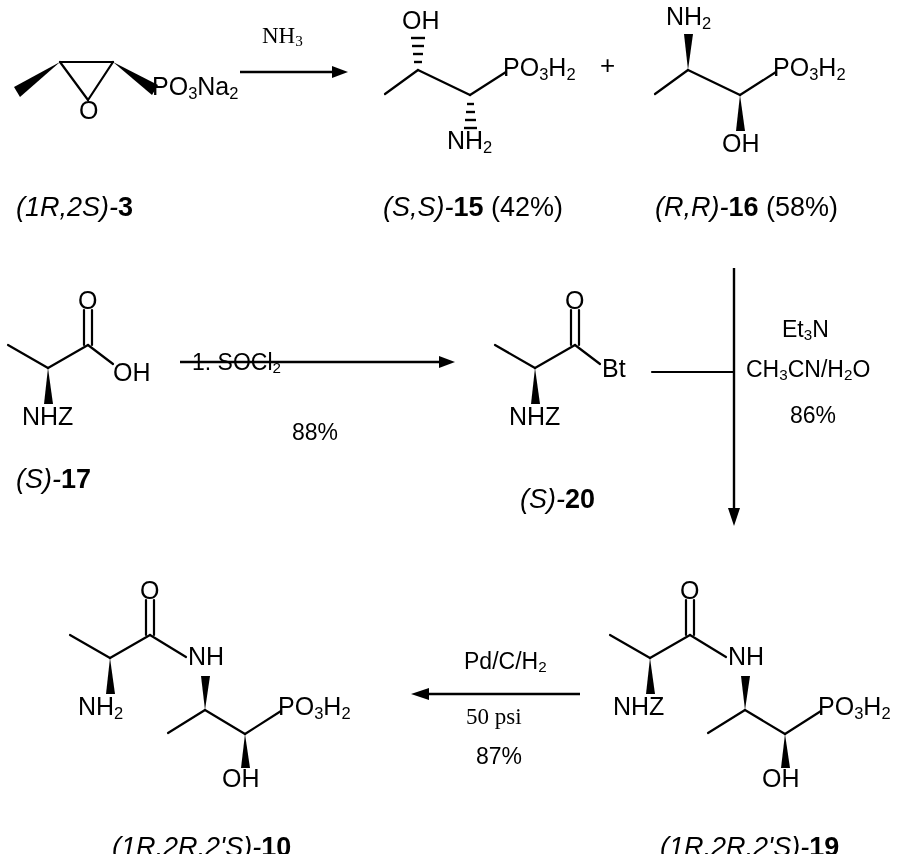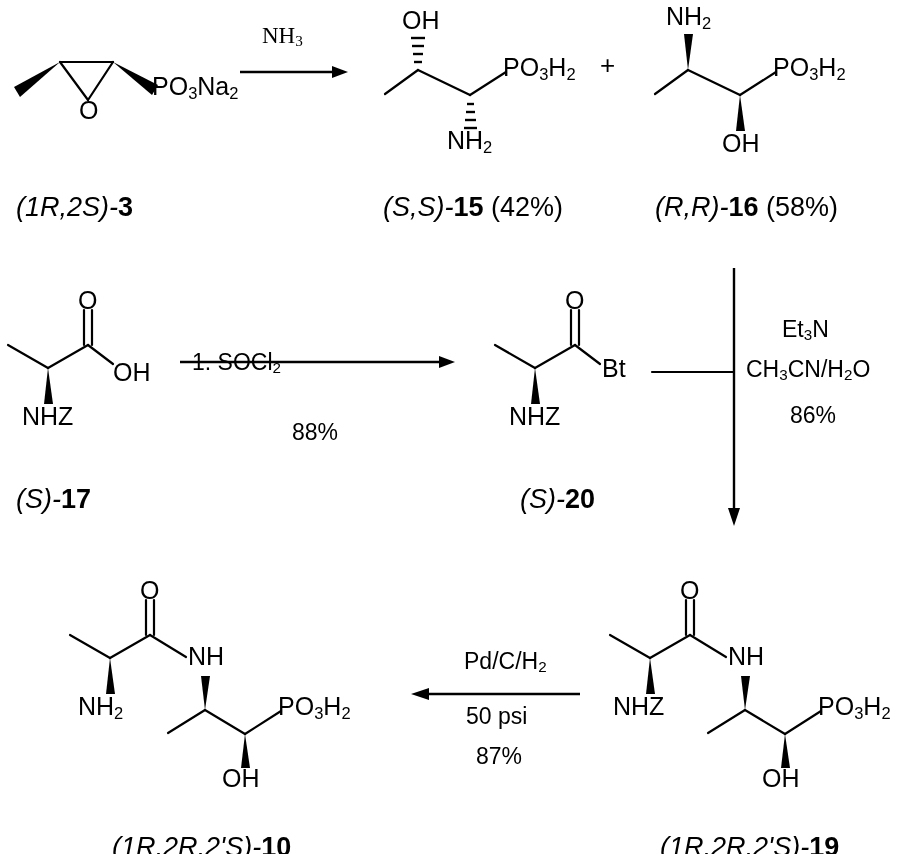--- a/index.html
+++ b/index.html
@@ -288,21 +288,21 @@
   <div class="lbl reagent" style="left:782px; top:318px;">
     <span>Et<sub>3</sub>N</span>
   </div>
   <div class="lbl reagent" style="left:746px; top:358px;">
     <span>CH<sub>3</sub>CN/H<sub>2</sub>O</span>
   </div>
   <div class="lbl reagent" style="left:790px; top:404px;">
     <span>86%</span>
   </div>
 
-  <div class="lbl caption" style="left:16px; top:470px;">
+  <div class="lbl caption" style="left:16px; top:450px;">
     <span class="it">(S)-</span><span class="bd">17</span>
   </div>
   <div class="lbl caption" style="left:520px; top:470px;">
     <span class="it">(S)-</span><span class="bd">20</span>
   </div>
 
   <div class="lbl atom" style="left:140px; top:578px;">
     <span>O</span>
   </div>
   <div class="lbl atom" style="left:188px; top:644px;">
@@ -314,21 +314,21 @@
   <div class="lbl atom" style="left:278px; top:694px;">
     <span>PO<sub>3</sub>H<sub>2</sub></span>
   </div>
   <div class="lbl atom" style="left:222px; top:766px;">
     <span>OH</span>
   </div>
 
   <div class="lbl reagent" style="left:452px; top:650px;margin-left:12px;">
     <span>Pd/C/H<sub>2</sub></span>
   </div>
-  <div class="lbl reagent" style="left:466px; top:705px;">
+  <div class="lbl reagent" style="left:466px; top:705px;font-family:Liberation Serif, serif;">
     <span>50 psi</span>
   </div>
   <div class="lbl reagent" style="left:476px; top:745px;">
     <span>87%</span>
   </div>
 
   <div class="lbl atom" style="left:680px; top:578px;">
     <span>O</span>
   </div>
   <div class="lbl atom" style="left:728px; top:644px;">

